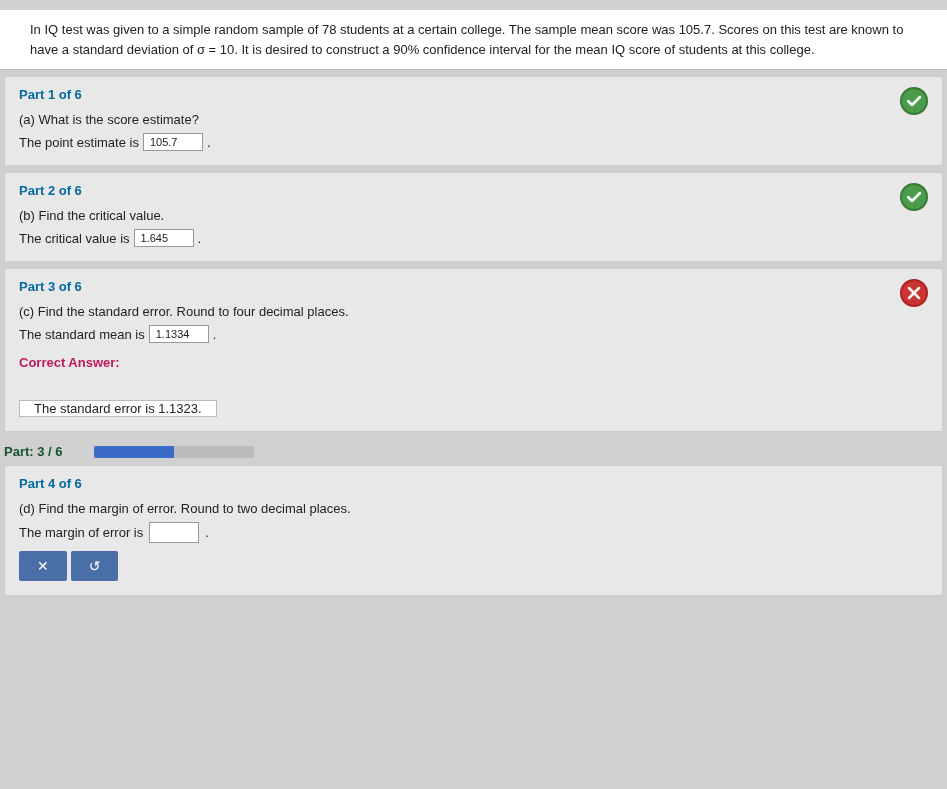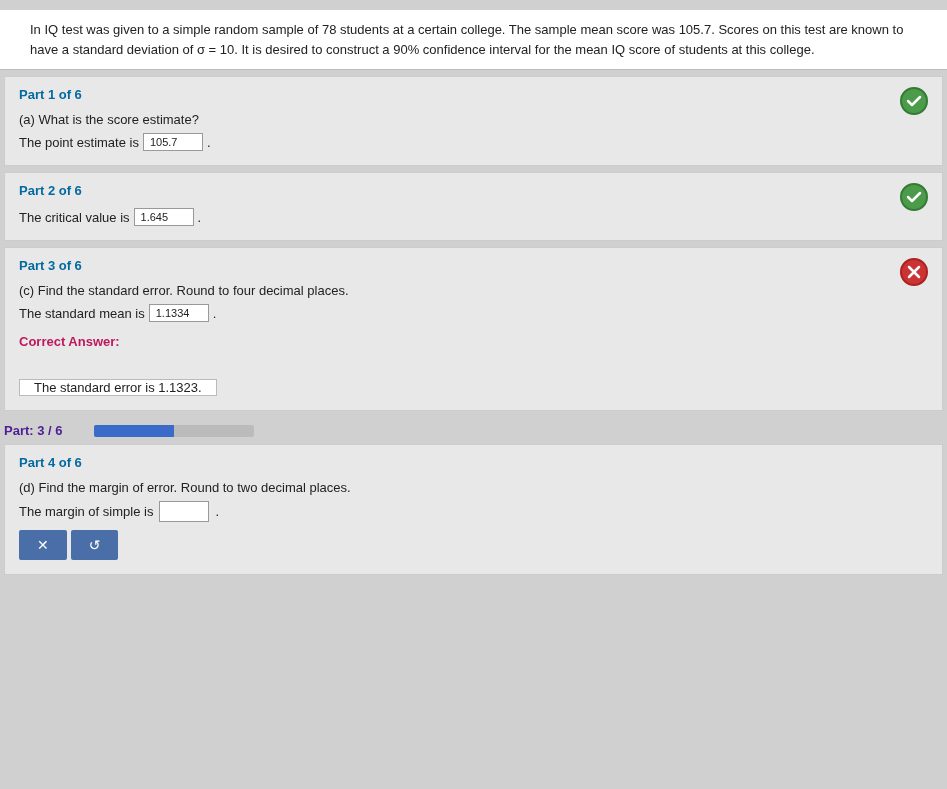--- a/index.html
+++ b/index.html
@@ -94,21 +94,21 @@
     .progress-bar-section {
       background: #d0d0d0;
       padding: 6px 4px;
       display: flex;
       align-items: center;
       gap: 10px;
     }
     .progress-label {
       font-size: 13px;
       font-weight: bold;
-      color: #4c1d95;
+      color: #14532d;
       min-width: 80px;
     }
     .progress-bar-track {
       background: #bbb;
       height: 12px;
       width: 160px;
       border-radius: 2px;
       overflow: hidden;
       position: relative;
     }
@@ -186,20 +186,21 @@
     </div>
   </div>
 
   <div class="part-section">
     <div class="status-icon check">
       <svg width="16" height="16" viewBox="0 0 16 16">
         <polyline points="2,8 6,12 14,4" fill="none" stroke="#fff" stroke-width="2.5" stroke-linecap="round" stroke-linejoin="round"></polyline>
       </svg>
     </div>
     <div class="part-header">Part 2 of 6</div>
+    <div class="part-question">(b) Find the critical value.</div>
     <div class="part-answer-line">
       <span>The critical value is</span>
       <span class="answer-box">1.645</span>
       <span>.</span>
     </div>
   </div>
 
   <div class="part-section">
     <div class="status-icon wrong">
       <svg width="16" height="16" viewBox="0 0 16 16">
@@ -227,21 +228,21 @@
     <span class="progress-label">Part: 3 / 6</span>
     <div class="progress-bar-track">
       <div class="progress-bar-fill" style="width:50%"></div>
     </div>
   </div>
 
   <div class="part4-section">
     <div class="part-header">Part 4 of 6</div>
     <div class="part-question">(d) Find the margin of error. Round to two decimal places.</div>
     <div class="margin-line">
-      <span>The margin of simple is</span>
+      <span>The margin of error is</span>
       <input class="input-field" type="text" value="" style="">
       <span>.</span>
     </div>
     <div class="btn-row">
       <button class="btn-x">✕</button>
       <button class="btn-undo">↺</button>
     </div>
   </div>
 
 </div>

